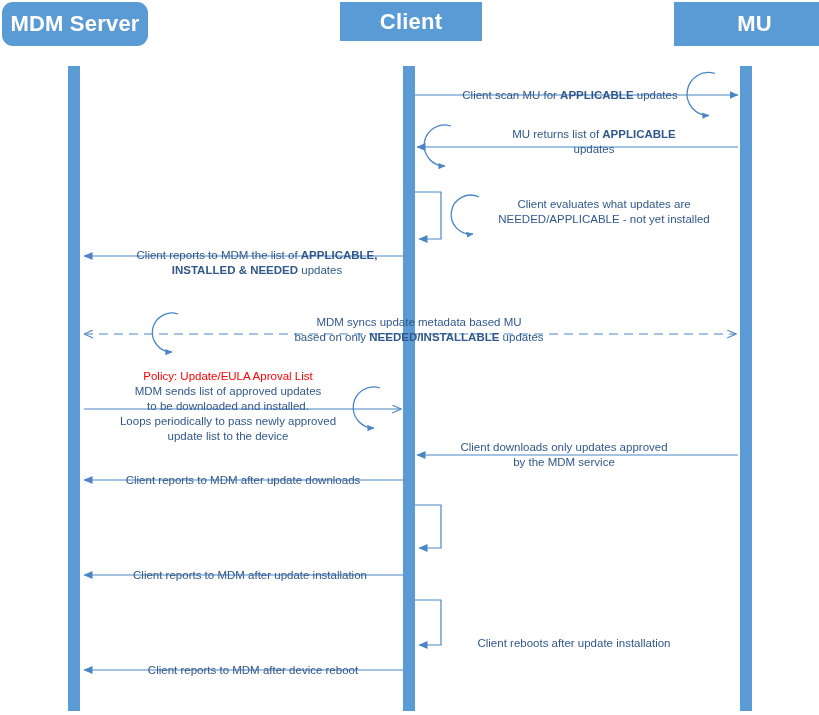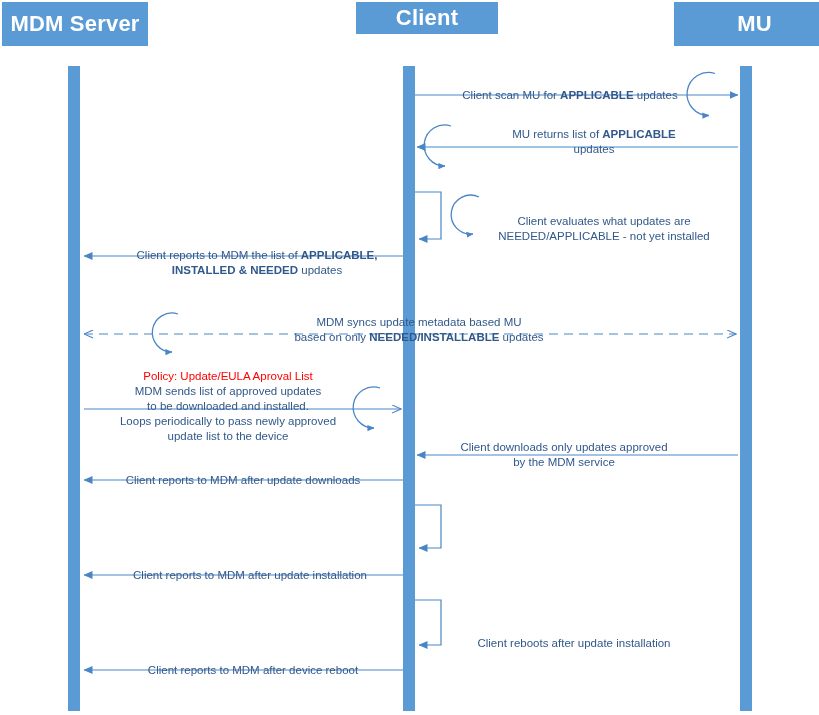--- a/index.html
+++ b/index.html
@@ -9,22 +9,22 @@
     -webkit-font-smoothing:antialiased;
   }
   #diagram-root{position:absolute;inset:0;}
   svg#seq-svg{position:absolute;left:0;top:0;width:819px;height:715px;}
 
   .actor-box{
     position:absolute;background:#5B9BD5;display:flex;align-items:center;
     justify-content:center;color:#ffffff;font-weight:bold;letter-spacing:.2px;
   }
   .actor-box span{display:block;line-height:1;}
-  #actor-mdm{left:2px;top:2px;width:146px;height:44px;font-size:22px;}
-  #actor-client{left:356px;top:2px;width:142px;height:32px;font-size:22px;}
+  #actor-mdm{left:2px;top:2px;width:146px;height:44px;font-size:22px;border-radius:11px;}
+  #actor-client{left:340px;top:2px;width:142px;height:39px;font-size:22px;}
   #actor-mu{left:674px;top:2px;width:145px;height:44px;font-size:22px;padding-left:8px;}
 
   .msg-label{
     position:absolute;color:#31588A;font-size:11.5px;line-height:15px;
     text-align:center;white-space:pre-line;pointer-events:none;
   }
   .msg-label b{font-weight:bold;}
   .policy-line{color:#FF0000;font-weight:normal;text-align:center;}
 </style>
 </head>
@@ -115,21 +115,21 @@
 
     <g>
       <line x1="403" y1="670" x2="84" y2="670" stroke="#4A86C5" stroke-width="1.2" marker-end="url(#ah)"></line>
     </g>
   </svg>
 
   <div class="msg-label" id="lbl-m1" style="left:440px;top:88px;width:260px;"><div><span>Client scan MU for </span><b>APPLICABLE</b><span> updates</span></div></div>
 
   <div class="msg-label" id="lbl-m2" style="left:476px;top:127px;width:236px;"><div><span>MU returns list of </span><b>APPLICABLE</b></div><div><span>updates</span></div></div>
 
-  <div class="msg-label" id="lbl-m3" style="left:474px;top:214px;width:260px;"><div><span>Client evaluates what updates are</span></div><div><span>NEEDED/APPLICABLE - not yet installed</span></div></div>
+  <div class="msg-label" id="lbl-m3" style="left:474px;top:197px;width:260px;"><div><span>Client evaluates what updates are</span></div><div><span>NEEDED/APPLICABLE - not yet installed</span></div></div>
 
   <div class="msg-label" id="lbl-m4" style="left:104px;top:248px;width:306px;"><div><span>Client reports to MDM the list of </span><b>APPLICABLE,</b></div><div><b>INSTALLED &amp; NEEDED</b><span> updates</span></div></div>
 
   <div class="msg-label" id="lbl-m5" style="left:288px;top:315px;width:262px;"><div><span>MDM syncs update metadata based MU</span></div><div><span>based on only </span><b>NEEDED/INSTALLABLE</b><span> updates</span></div></div>
 
   <div class="msg-label" id="lbl-m6" style="left:92px;top:369px;width:272px;"><div class="policy-line"><span>Policy: Update/EULA Aproval List</span></div><div><span>MDM sends list of approved updates</span></div><div><span>to be downloaded and installed.</span></div><div><span>Loops periodically to pass newly approved</span></div><div><span>update list to the device</span></div></div>
 
   <div class="msg-label" id="lbl-m7" style="left:430px;top:440px;width:268px;"><div><span>Client downloads only updates approved</span></div><div><span>by the MDM service</span></div></div>
 
   <div class="msg-label" id="lbl-m8" style="left:105px;top:473px;width:276px;"><div><span>Client reports to MDM after update downloads</span></div></div>

